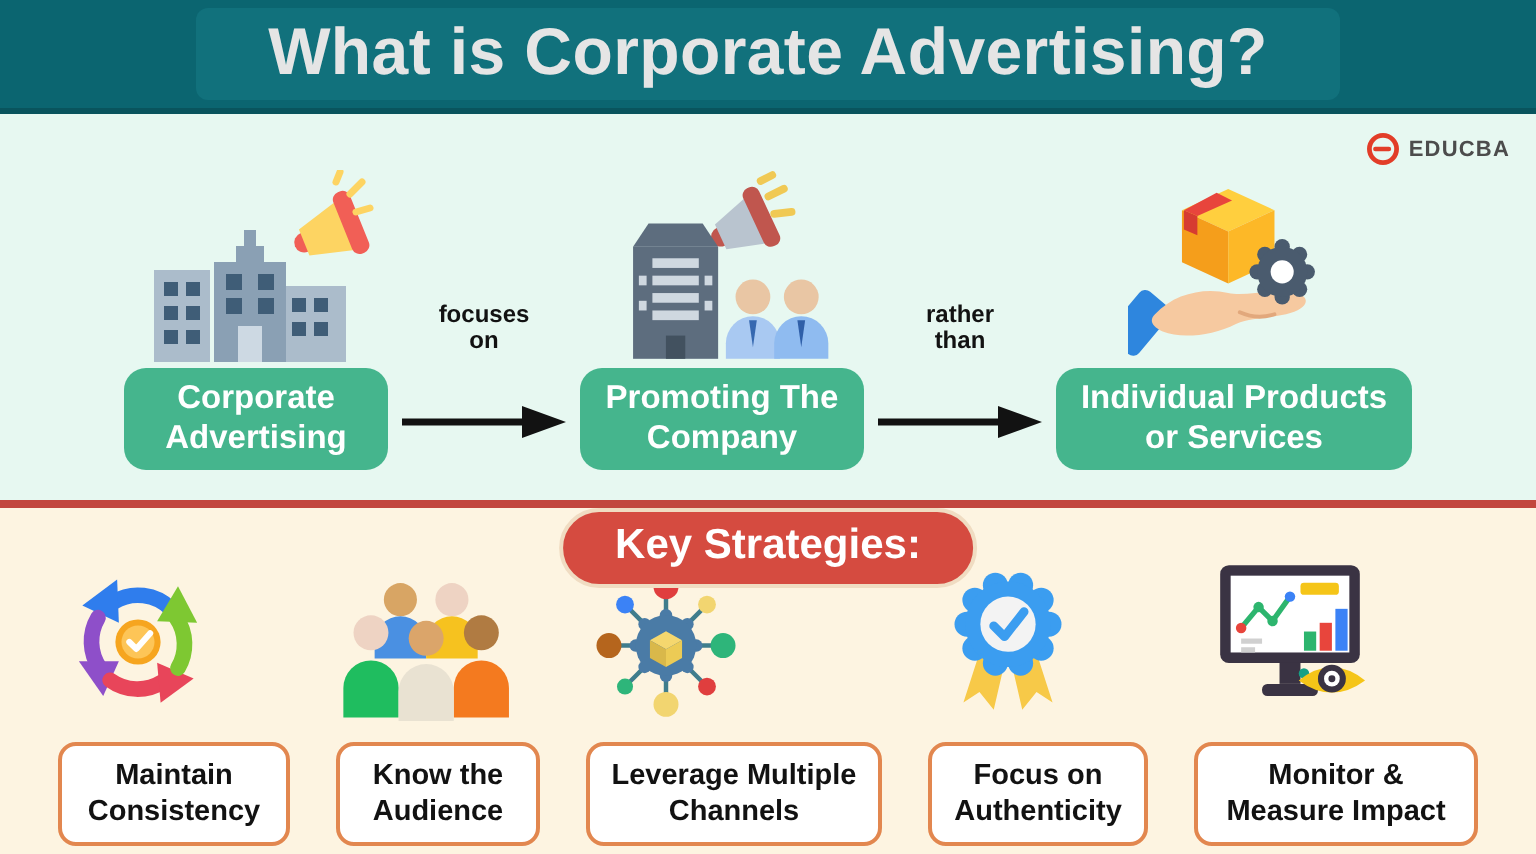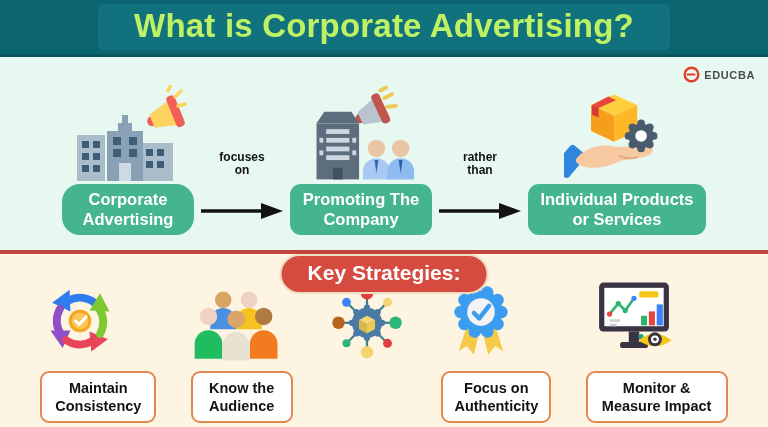--- a/index.html
+++ b/index.html
@@ -4,34 +4,34 @@
 <style>
   * { margin:0; padding:0; box-sizing:border-box; }
   html,body { width:768px; }
   body { font-family:"Liberation Sans", sans-serif; }
   .canvas { position:relative; width:768px; height:427px; background:#e7f8f1; overflow:hidden; }
 
   
   .header { height:57px; background:#0b6570; border-bottom:3px solid #09545d;
             display:flex; align-items:center; justify-content:center; }
   .header-inner { background:#11717c; border-radius:6px; padding:3px 36px 5px; }
-  .header h1 { color:#bef264; font-size:33px; font-weight:bold; letter-spacing:.2px; white-space:nowrap; }
+  .header h1 { color:#e5e5e5; font-size:33px; font-weight:bold; letter-spacing:.2px; white-space:nowrap; }
 
   
   .definition { position:relative; height:196px; }
   .logo { position:absolute; top:9px; right:13px; display:flex; align-items:center; gap:4px; z-index:3; }
   .logo-text { font-size:11px; font-weight:bold; color:#4c4c4c; letter-spacing:.6px; }
 
   .flow-row { display:flex; justify-content:center; align-items:flex-end; height:178px; padding-top:6px; }
   .flow-col { display:flex; flex-direction:column; align-items:center; gap:3px; }
   .flow-icon { height:99px; display:flex; align-items:flex-end; justify-content:center; }
   .flow-box { background:#45b58d; color:#fff; font-weight:bold; font-size:16.5px; text-align:center;
               border-radius:11px; display:flex; align-items:center; justify-content:center;
               line-height:1.25; padding:5px 6px; min-height:50px; }
-  .w1 { width:132px;border-radius:18px; } .w2 { width:142px; } .w3 { width:178px; }
+  .w1 { width:132px; } .w2 { width:142px; } .w3 { width:178px; }
   .connector { display:flex; flex-direction:column; align-items:center; width:88px; margin:0 4px 16px;gap:24px; }
   .connector-label { font-size:12px; font-weight:bold; color:#121212; line-height:1.08;
                      display:flex; flex-direction:column; text-align:center; margin-bottom:2px; }
   .arrow-svg { display:block; }
 
   
   .red-line { position:absolute; left:0; top:250px; width:768px; height:4px; background:#c2463e; z-index:1; }
   .banner-pill { position:absolute; top:234px; left:50%; transform:translateX(-50%);
                  background:#d54b40; color:#fff; font-size:21px; font-weight:bold;
                  padding:5px 26px 7px; border-radius:22px; z-index:2; border:2px solid #f0dcc2;
@@ -261,20 +261,21 @@
           <circle cx="44" cy="65" r="3.5" fill="#4a7ba6"></circle>
             <circle cx="32" cy="60" r="3.5" fill="#4a7ba6"></circle>
           <circle cx="27" cy="48" r="3.5" fill="#4a7ba6"></circle>
             <circle cx="32" cy="36" r="3.5" fill="#4a7ba6"></circle>
           <circle cx="44" cy="48" r="17" fill="#4a7ba6"></circle>
           <polygon points="44,40 53,45 44,50 35,45" fill="#f5d76e"></polygon>
           <polygon points="35,45 44,50 44,60 35,55" fill="#d9b84a"></polygon>
           <polygon points="53,45 44,50 44,60 53,55" fill="#eccb55"></polygon>
         </svg>
       </div>
+      <div class="strategy-label sw3">Leverage Multiple Channels</div>
     </div>
 
     <div class="strategy">
       <div class="strategy-icon">
         <svg width="80" height="82" viewBox="0 0 88 92">
           <polygon points="28,52 42,58 36,84 28,74 19,80" fill="#f7c948"></polygon>
           <polygon points="60,52 46,58 52,84 60,74 69,80" fill="#f7c948"></polygon>
           <circle cx="67" cy="36" r="7" fill="#3b9df0"></circle>
             <circle cx="62.6" cy="49.5" r="7" fill="#3b9df0"></circle>
           <circle cx="51.1" cy="57.9" r="7" fill="#3b9df0"></circle>

